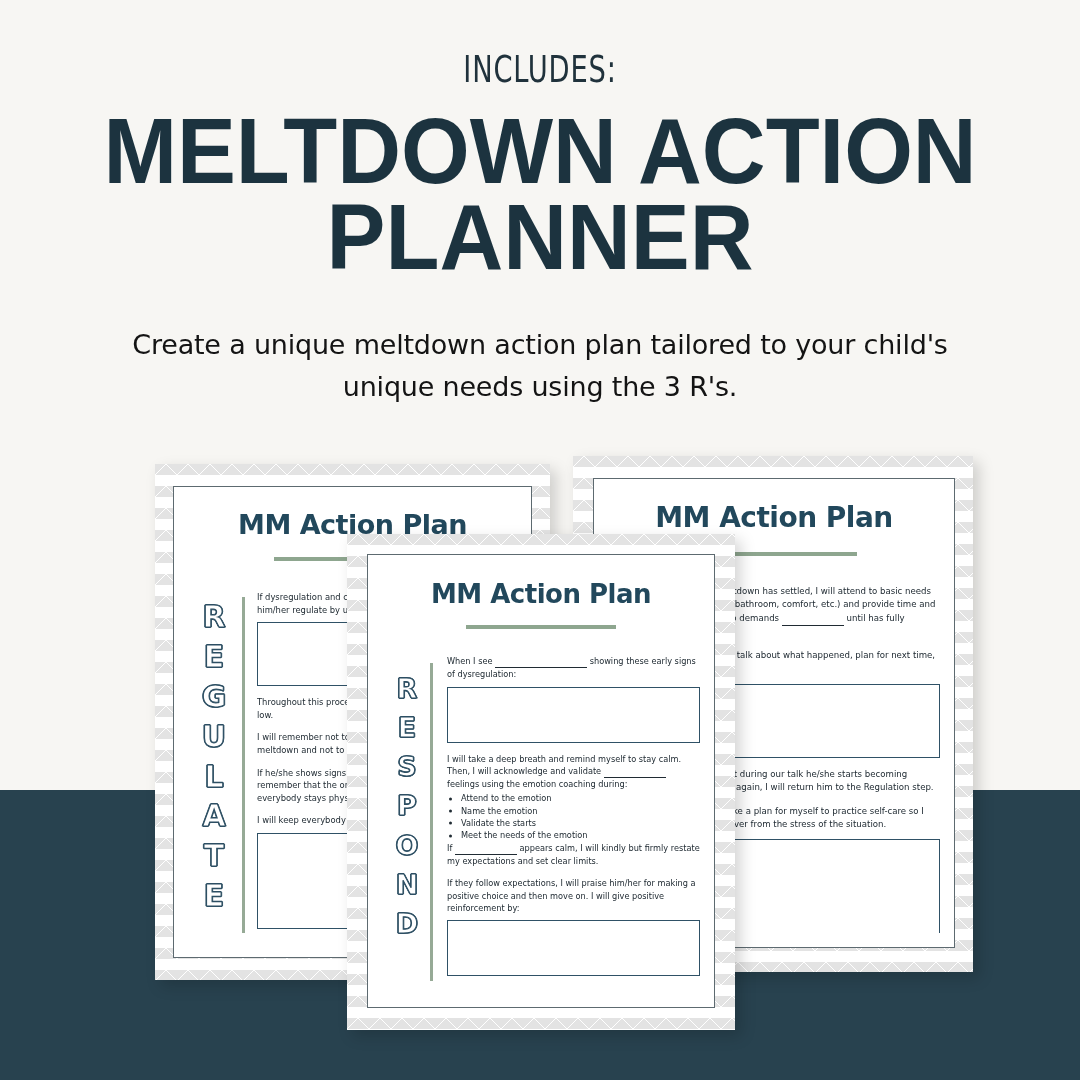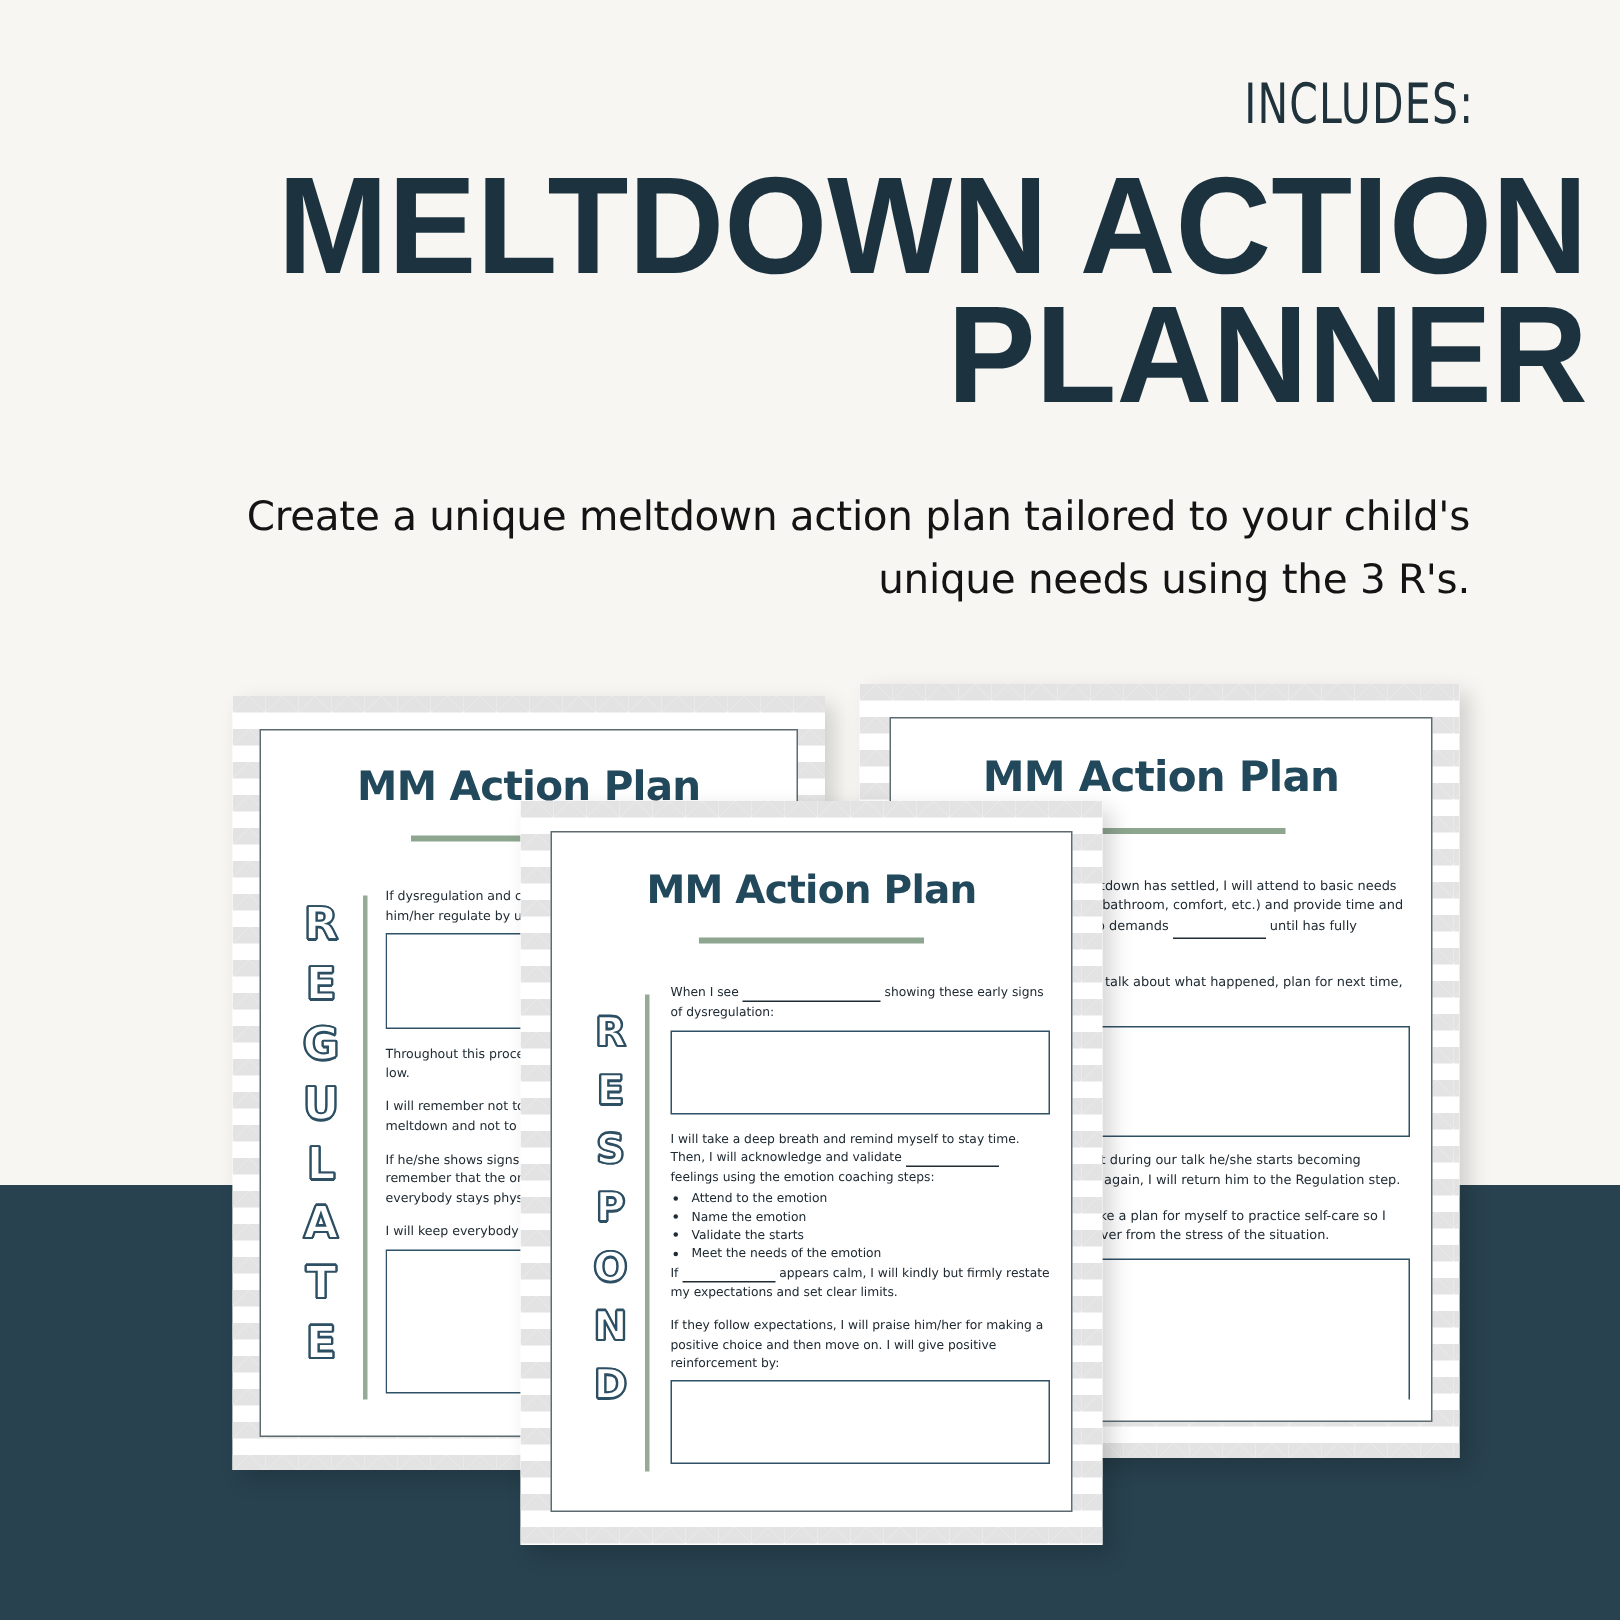--- a/index.html
+++ b/index.html
@@ -27,21 +27,21 @@
     height: 290px;
     background: #28424f;
   }
 
   
   .header {
     position: absolute;
     left: 0;
     top: 0;
     width: 1080px;
-    text-align: right;
+    text-align: center;
     z-index: 5;
   }
 
   .eyebrow {
     margin-top: 48px;
     font-family: "DejaVu Sans Condensed", "Liberation Sans Narrow", "Liberation Sans", sans-serif;
     font-size: 37px;
     letter-spacing: 1px;
     color: #20323c;
     font-weight: 400;
@@ -309,23 +309,23 @@
         <div class="body-col">
 
           <div class="para">
             <span>When I see</span>
             <span class="blank" style="width:92px">&nbsp;</span>
             <span>showing these early signs of dysregulation:</span>
           </div>
           <div class="writebox mt6" style="height:56px"></div>
 
           <div class="para mt10">
-            <span>I will take a deep breath and remind myself to stay time. Then, I will acknowledge and validate</span>
+            <span>I will take a deep breath and remind myself to stay calm. Then, I will acknowledge and validate</span>
             <span class="blank" style="width:62px">&nbsp;</span>
-            <span>feelings using the emotion coaching steps:</span>
+            <span>feelings using the emotion coaching during:</span>
           </div>
 
           <ul class="steps para mt4" style="margin-top:2px">
             <li>Attend to the emotion</li>
             <li>Name the emotion</li>
             <li>Validate the starts</li>
             <li>Meet the needs of the emotion</li>
           </ul>
 
           <div class="para mt18">

